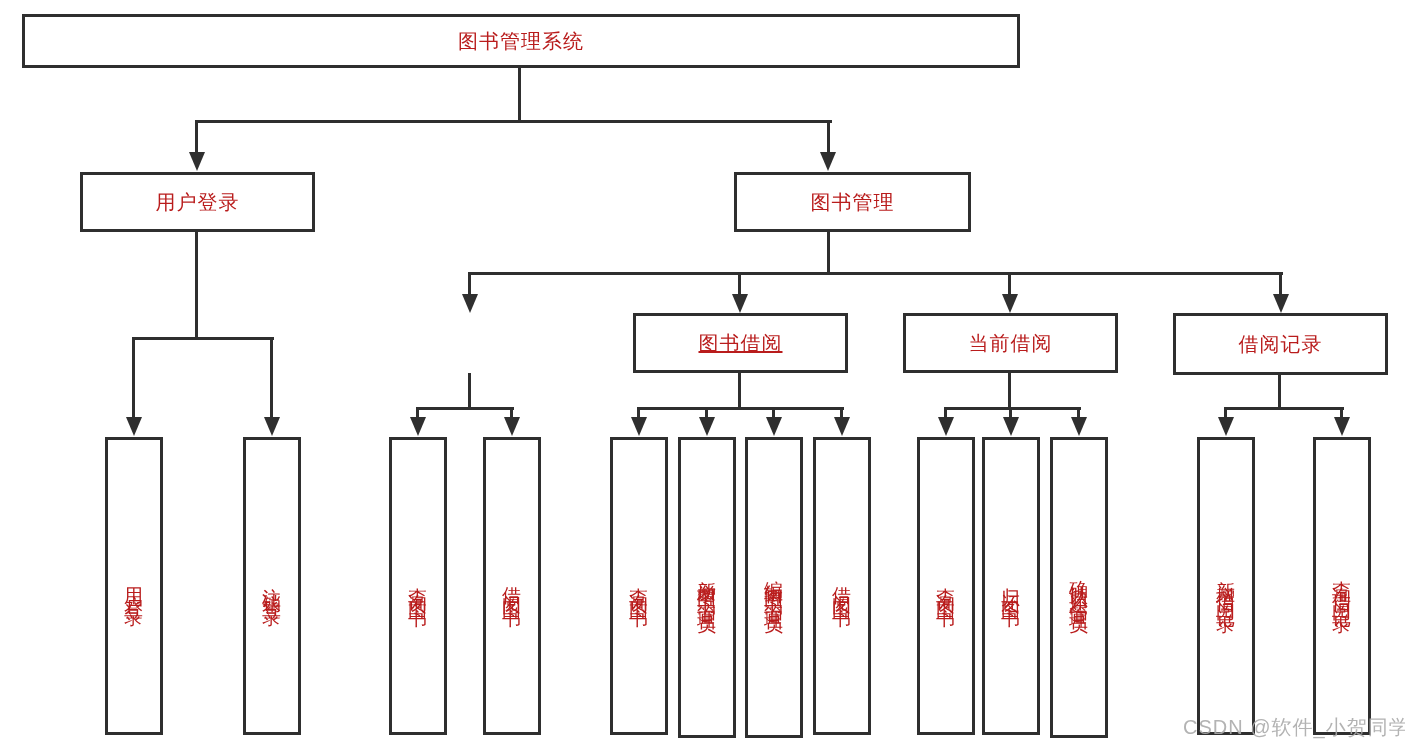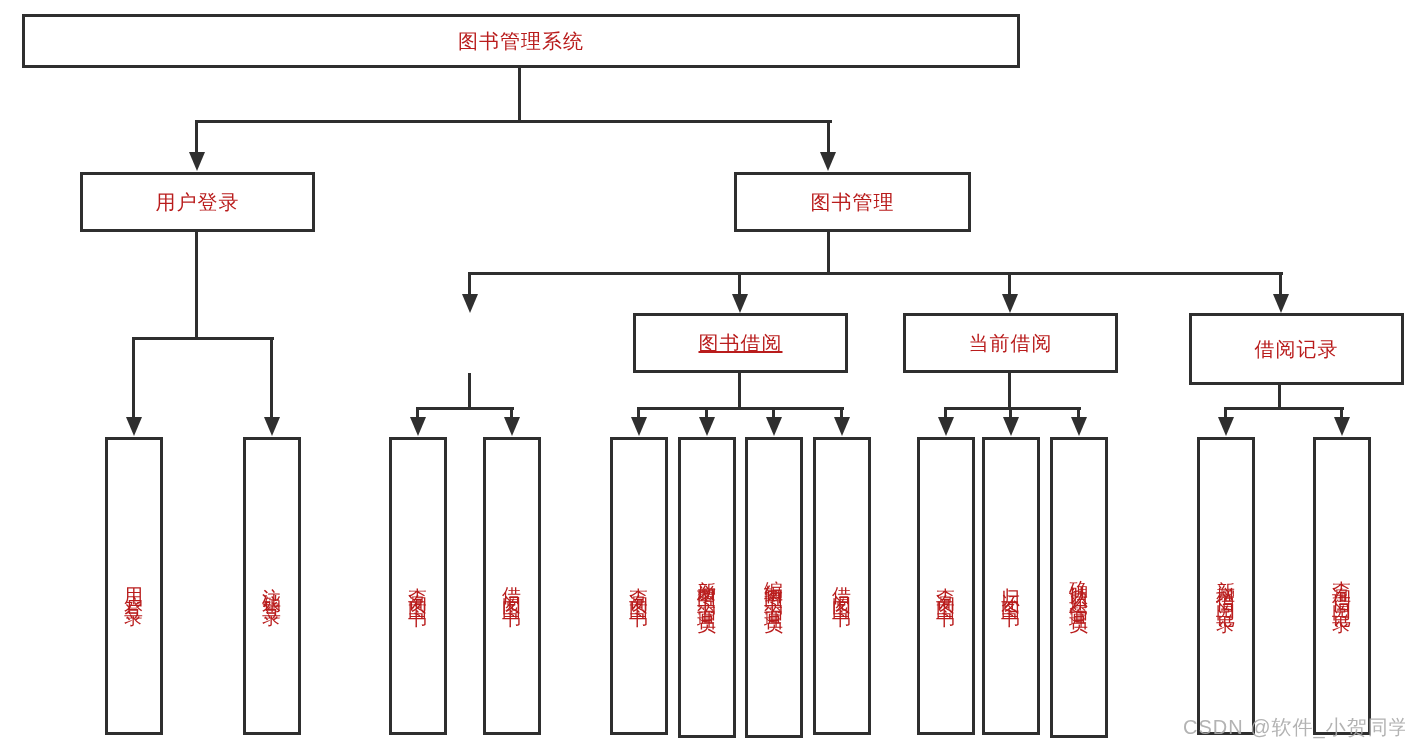--- a/index.html
+++ b/index.html
@@ -59,21 +59,21 @@
   <div class="line" style="left:738px;top:272px;width:3px;height:23px;"></div>
   <div class="line" style="left:1008px;top:272px;width:3px;height:23px;"></div>
   <div class="line" style="left:1279px;top:272px;width:3px;height:23px;"></div>
   <div class="tri" style="left:462px;top:294px;"></div>
   <div class="tri" style="left:732px;top:294px;"></div>
   <div class="tri" style="left:1002px;top:294px;"></div>
   <div class="tri" style="left:1273px;top:294px;"></div>
 
   <div class="box hbox" style="left:633px;top:313px;width:215px;height:60px;text-decoration:underline;">图书借阅</div>
   <div class="box hbox" style="left:903px;top:313px;width:215px;height:60px;">当前借阅</div>
-  <div class="box hbox" style="left:1173px;top:313px;width:215px;height:72px;margin-left:16px;">借阅记录</div>
+  <div class="box hbox" style="left:1173px;top:313px;width:215px;height:62px;">借阅记录</div>
 
   <div class="line" style="left:468px;top:373px;width:3px;height:34px;"></div>
   <div class="line" style="left:416px;top:407px;width:98px;height:3px;"></div>
   <div class="line" style="left:416px;top:407px;width:3px;height:11px;"></div>
   <div class="line" style="left:510px;top:407px;width:3px;height:11px;"></div>
   <div class="tri" style="left:410px;top:417px;"></div>
   <div class="tri" style="left:504px;top:417px;"></div>
 
   <div class="line" style="left:738px;top:373px;width:3px;height:34px;"></div>
   <div class="line" style="left:637px;top:407px;width:207px;height:3px;"></div>

